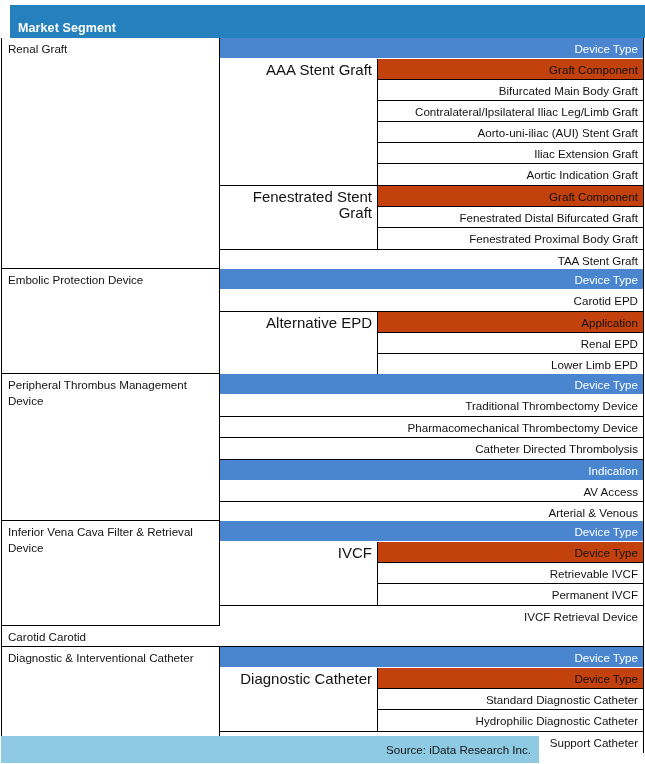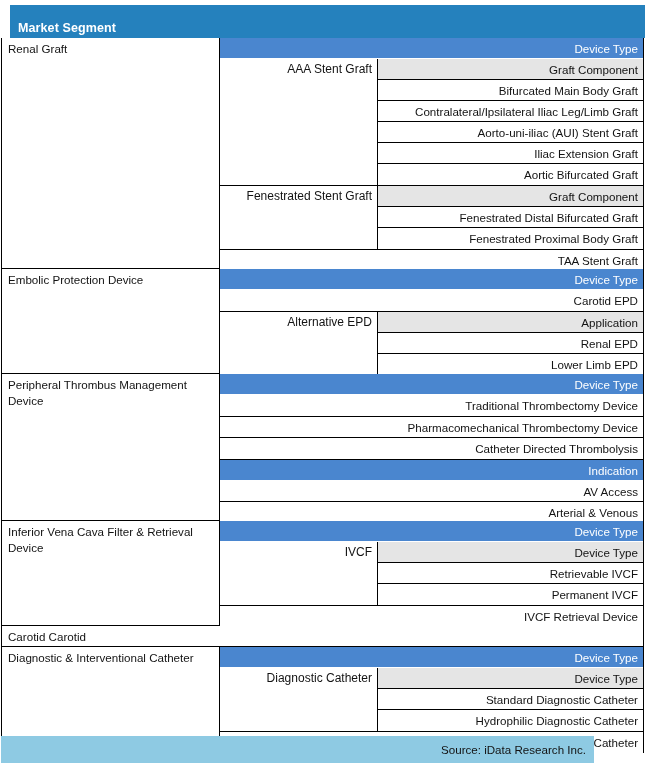--- a/index.html
+++ b/index.html
@@ -105,34 +105,34 @@
     border-bottom: 1px solid #000000;
     box-sizing: border-box;
   }
   .group.last {
     border-bottom: none;
   }
   .group-name {
     width: 157px;
     min-width: 157px;
     box-sizing: border-box;
-    font-size: 12px;
+    font-size: 15px;
     color: #131313;
     line-height: 15.5px;
     padding: 3px 5px 2px 7px;
     background: #ffffff;
   }
   .group-items {
     flex: 1 1 auto;
     border-left: 1px solid #000000;
     box-sizing: border-box;
     min-width: 0;
   }
   .sub-head {
-    background: #e5e5e5;
+    background: #c2410c;
     color: #131313;
     height: 21px;
     box-sizing: border-box;
     font-size: 11.6px;
     line-height: 15.5px;
     padding: 3px 5px 2px 7px;
     border-bottom: 1px solid #000000;
   }
   .sub-item {
     background: #ffffff;
@@ -147,21 +147,21 @@
   .sub-item.last {
     border-bottom: none;
   }
   .spacer {
     width: 100%;
   }
   .source-bar {
     position: absolute;
     left: 1px;
     top: 736px;
-    width: 593px;
+    width: 538px;
     height: 27px;
     background: #8ecae3;
     box-sizing: border-box;
     border: 1px solid #8ecae3;
     padding-left: 48px;
   }
   .source-bar .source-text {
     position: absolute;
     right: 7px;
     top: 5px;
@@ -187,21 +187,21 @@
         <div class="cell band-blue">Device Type</div>
 
         <div class="group">
           <div class="group-name">AAA Stent Graft</div>
           <div class="group-items">
             <div class="sub-head">Graft Component</div>
             <div class="sub-item">Bifurcated Main Body Graft</div>
             <div class="sub-item">Contralateral/Ipsilateral Iliac Leg/Limb Graft</div>
             <div class="sub-item">Aorto-uni-iliac (AUI) Stent Graft</div>
             <div class="sub-item">Iliac Extension Graft</div>
-            <div class="sub-item last">Aortic Bifurcated Graft</div>
+            <div class="sub-item last">Aortic Indication Graft</div>
           </div>
         </div>
 
         <div class="group">
           <div class="group-name">Fenestrated Stent Graft</div>
           <div class="group-items">
             <div class="sub-head">Graft Component</div>
             <div class="sub-item">Fenestrated Distal Bifurcated Graft</div>
             <div class="sub-item last">Fenestrated Proximal Body Graft</div>
           </div>

